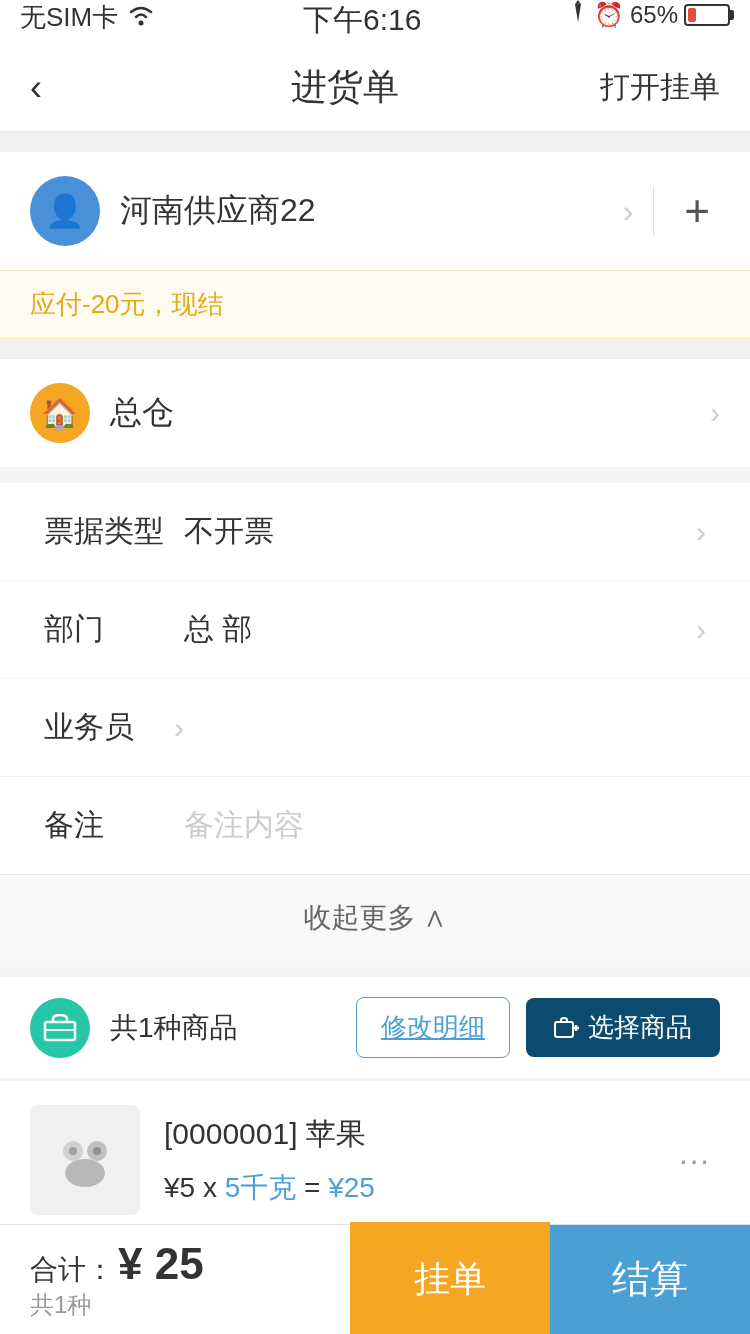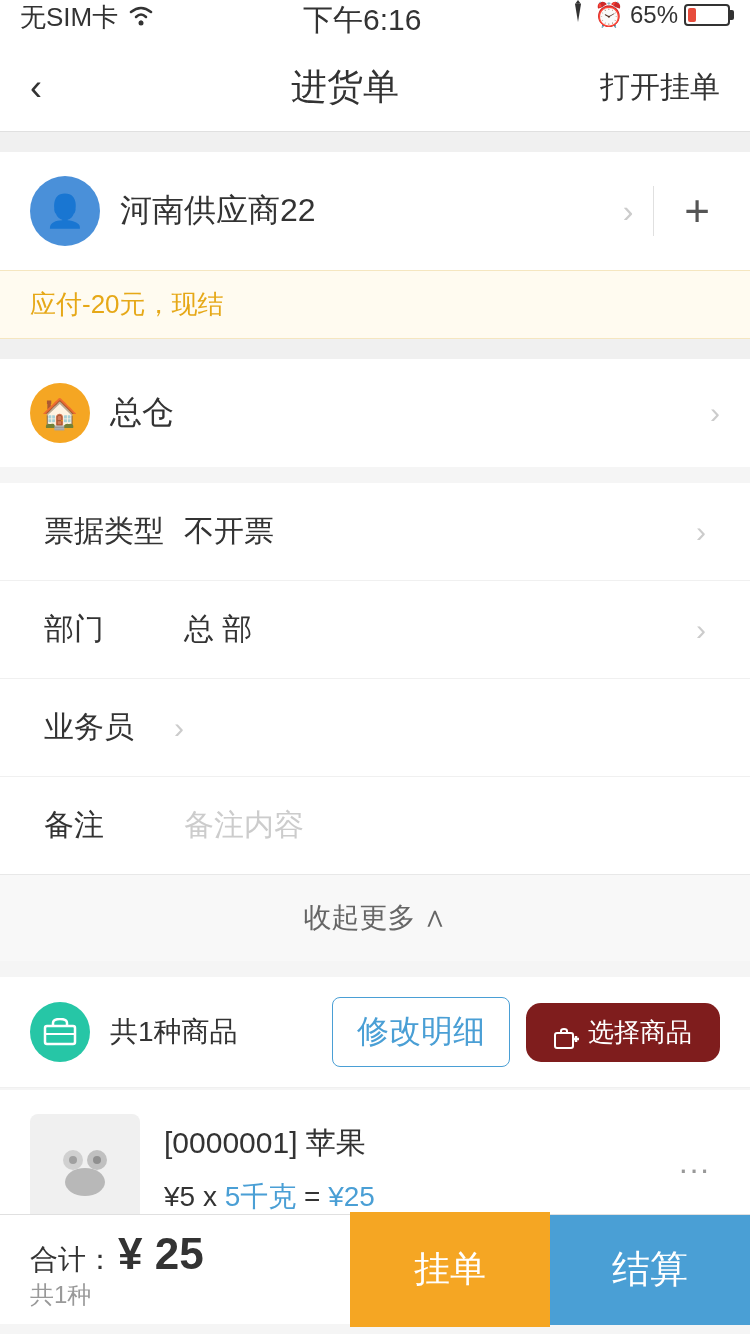--- a/index.html
+++ b/index.html
@@ -237,34 +237,35 @@
       margin-left: 20px;
       font-size: 28px;
       color: #333;
     }
     .btn-edit {
       border: 1px solid #4a9fd5;
       color: #4a9fd5;
       background: #fff;
       border-radius: 8px;
       padding: 12px 24px;
-      font-size: 32px;
+      font-size: 26px;
       cursor: pointer;
       margin-right: 16px;
+      text-decoration: underline;
     }
     .btn-select {
-      background: #7f1d1d;
+      background: #0c4a6e;
       color: #fff;
       border: none;
-      border-radius: 15px;
+      border-radius: 8px;
       padding: 12px 28px;
       font-size: 26px;
       cursor: pointer;
       display: flex;
-      align-items: flex-end;
+      align-items: center;
       gap: 8px;
     }
 
     
     .product-item {
       background: #fff;
       display: flex;
       align-items: center;
       padding: 24px 30px;
       margin-top: 2px;
@@ -299,21 +300,21 @@
     .product-more {
       color: #999;
       font-size: 32px;
       cursor: pointer;
       padding: 0 10px;
     }
 
     
     .bottom-bar {
       position: fixed;
-      bottom: 10px;
+      bottom: 0;
       width: 750px;
       height: 110px;
       display: flex;
       align-items: center;
       background: #fff;
       border-top: 1px solid #e0e0e0;
     }
     .total-section {
       flex: 1;
       padding: 0 30px;

